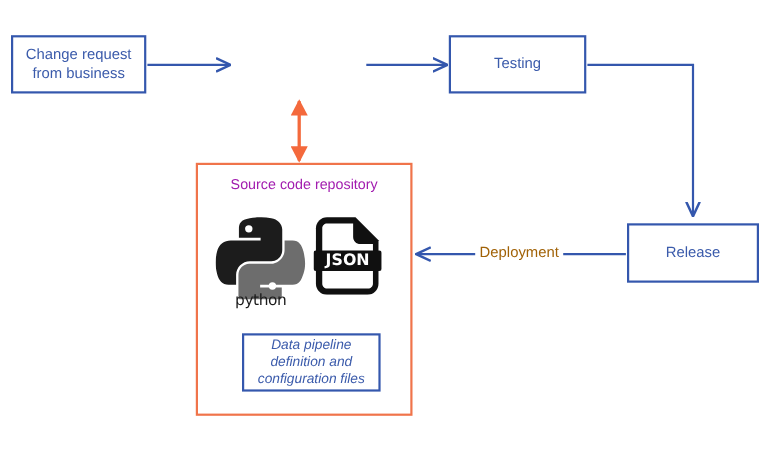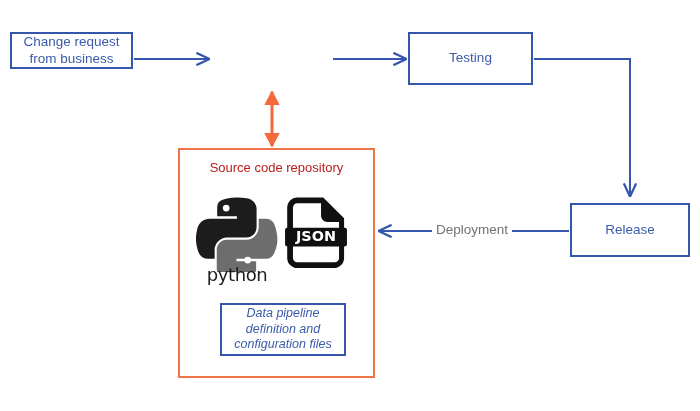--- a/index.html
+++ b/index.html
@@ -28,21 +28,21 @@
     color: #3b5bab;
     display: flex;
     align-items: center;
     justify-content: center;
     text-align: center;
     line-height: 1.25;
     font-size: 13.5px;
     white-space: pre-line;
     z-index: 3;
   }
-  #node-change-request { left: 10px;  top: 32px;  width: 123px; height: 37px; }
+  #node-change-request { left: 10px;  top: 32px;  width: 123px; height: 53px; }
   #node-development    { left: 210px; top: 32px; width: 122px; height: 53px; }
   #node-testing        { left: 408px; top: 32px; width: 125px; height: 53px; }
   #node-release        { left: 570px; top: 203px; width: 120px; height: 54px; }
   #node-data-pipeline  {
     left: 220px; top: 303px; width: 126px; height: 53px;
     border-width: 2px;
     font-size: 12.5px;
     font-style: italic;
   }
 
@@ -53,21 +53,21 @@
     box-sizing: border-box;
     border: 2px solid #f0744a;
     background: #ffffff;
     z-index: 2;
   }
   #repo-title {
     position: absolute;
     left: 178px; top: 160px;
     width: 197px;
     text-align: center;
-    color: #b91c1c;
+    color: #a21caf;
     font-size: 13px;
     z-index: 4;
   }
 
   .icon-wrap {
     position: absolute;
     z-index: 4;
   }
   #python-logo { left: 196px; top: 196px; width: 82px; height: 76px; }
   #json-logo   { left: 285px; top: 196px; width: 62px; height: 72px; }
@@ -76,21 +76,21 @@
     position: absolute;
     left: 0; top: 0;
     width: 700px; height: 411px;
     z-index: 1;
     overflow: visible;
   }
   #deployment-label {
     position: absolute;
     left: 432px;
     top: 222px;
-    color: #737373;
+    color: #a16207;
     font-size: 13.5px;
     background: #ffffff;
     padding: 0 4px;
     z-index: 3;
   }
 </style>
 </head>
 <body>
 
 <div id="canvas">
@@ -130,21 +130,21 @@
 
   <div class="icon-wrap" id="python-logo">
     <svg viewBox="0 0 110 104" width="82" height="76" xmlns="http://www.w3.org/2000/svg">
 
       <path fill="#1c1c1c" d="M54.3 2.2c-4.6 0-9 0.4-12.9 1.1-11.4 2-13.5 6.2-13.5 14v10.3h27V31H17.7c-7.9 0-14.8 4.7-17 13.7-2.5 10.3-2.6 16.8 0 27.6 1.9 8 6.5 13.7 14.4 13.7h9.3V73.6c0-9 7.8-16.9 17-16.9h26.9c7.5 0 13.5-6.2 13.5-13.8V17.3c0-7.4-6.2-12.9-13.6-14.1-4.7-0.8-9.5-1.1-14-1z"></path>
       <circle cx="40.2" cy="16.5" r="4.6" fill="#ffffff"></circle>
 
       <path fill="#6d6d6d" d="M85.2 31v11.9c0 9.4-8 17.3-17 17.3H41.3c-7.3 0-13.5 6.3-13.5 13.8v25.9c0 7.4 6.4 11.7 13.5 13.8 8.5 2.5 16.7 2.9 26.9 0 6.8-2 13.5-5.9 13.5-13.8V89.6h-26.9v-3.4h40.4c7.9 0 10.8-5.5 13.5-13.7 2.8-8.4 2.7-16.5 0-27.6-1.9-7.8-5.6-13.7-13.5-13.7h-9.9z" transform="translate(-0.5,-0.2)"></path>
       <circle cx="69.6" cy="87.6" r="4.6" fill="#ffffff"></circle>
     </svg>
-    <div style="font-size:18px;color:#1c1c1c;text-align:center;margin-top:-12px;font-family:'DejaVu Sans',sans-serif;letter-spacing:-0.4px;">python</div>
+    <div style="font-size:14px;color:#1c1c1c;text-align:center;margin-top:-12px;font-family:'DejaVu Sans',sans-serif;letter-spacing:-0.4px;">python</div>
   </div>
 
   <div class="icon-wrap" id="json-logo">
     <svg viewBox="0 0 86 100" width="62" height="72" xmlns="http://www.w3.org/2000/svg">
       <path fill="#101010" d="M17 2h36l29 29v55c0 7.7-6.3 14-14 14H17C9.3 100 3 93.7 3 86V16C3 8.3 9.3 2 17 2z"></path>
       <path fill="#ffffff" d="M17 10h33v17c0 5 4 9 9 9h16v50c0 3.3-2.7 6-6 6H17c-3.3 0-6-2.7-6-6V16c0-3.3 2.7-6 6-6z"></path>
       <rect x="0" y="44" width="86" height="26" rx="3" fill="#101010"></rect>
       <text x="43" y="63" text-anchor="middle" fill="#ffffff" font-family="'DejaVu Sans',sans-serif" font-size="20" font-weight="bold">JSON</text>
     </svg>
   </div>

